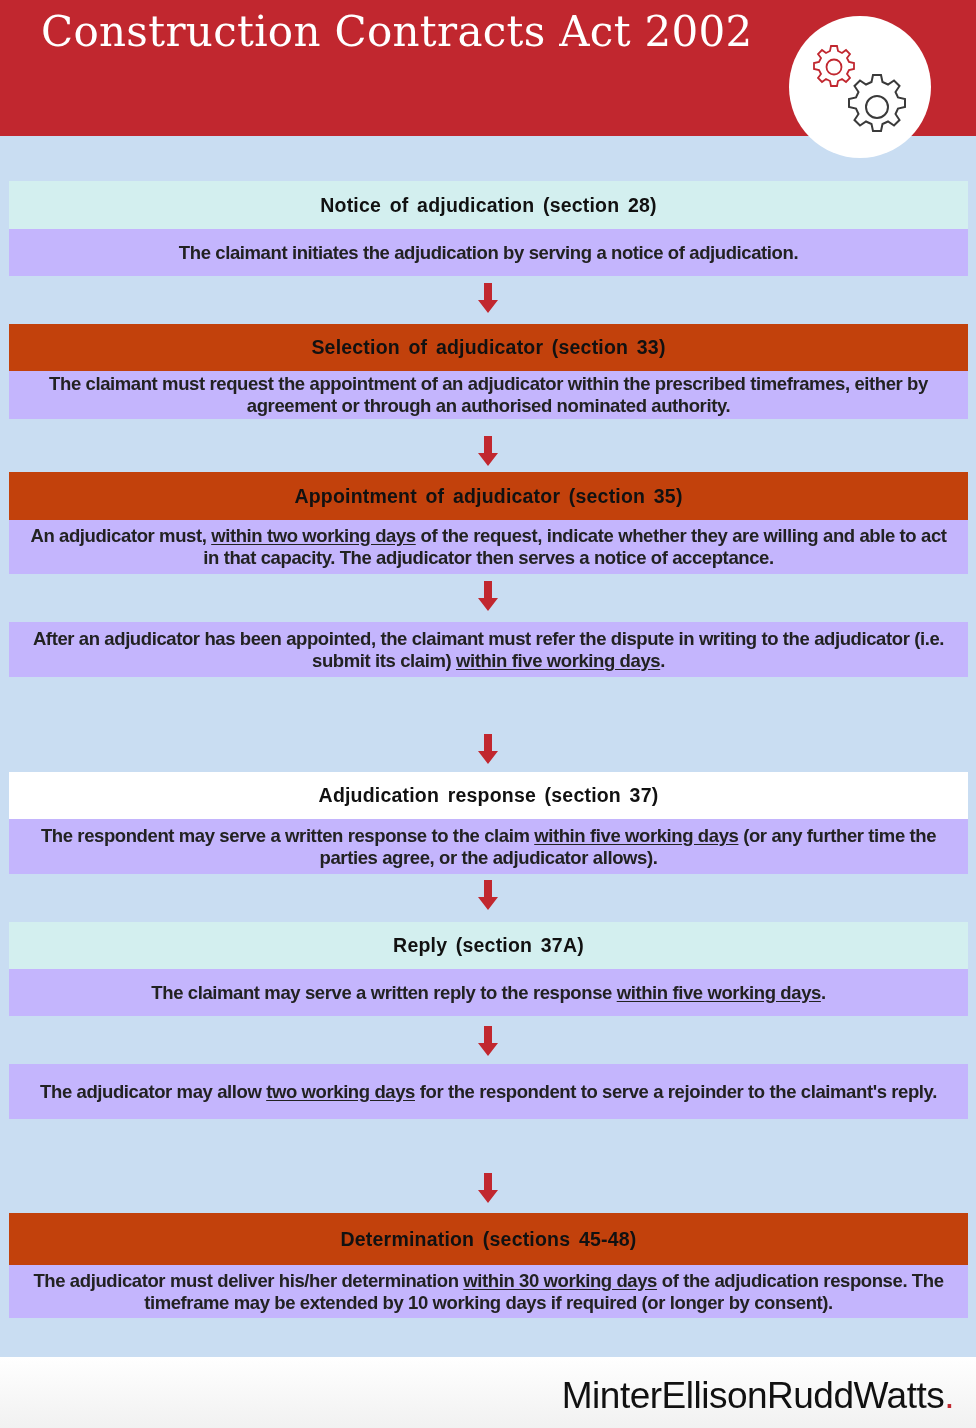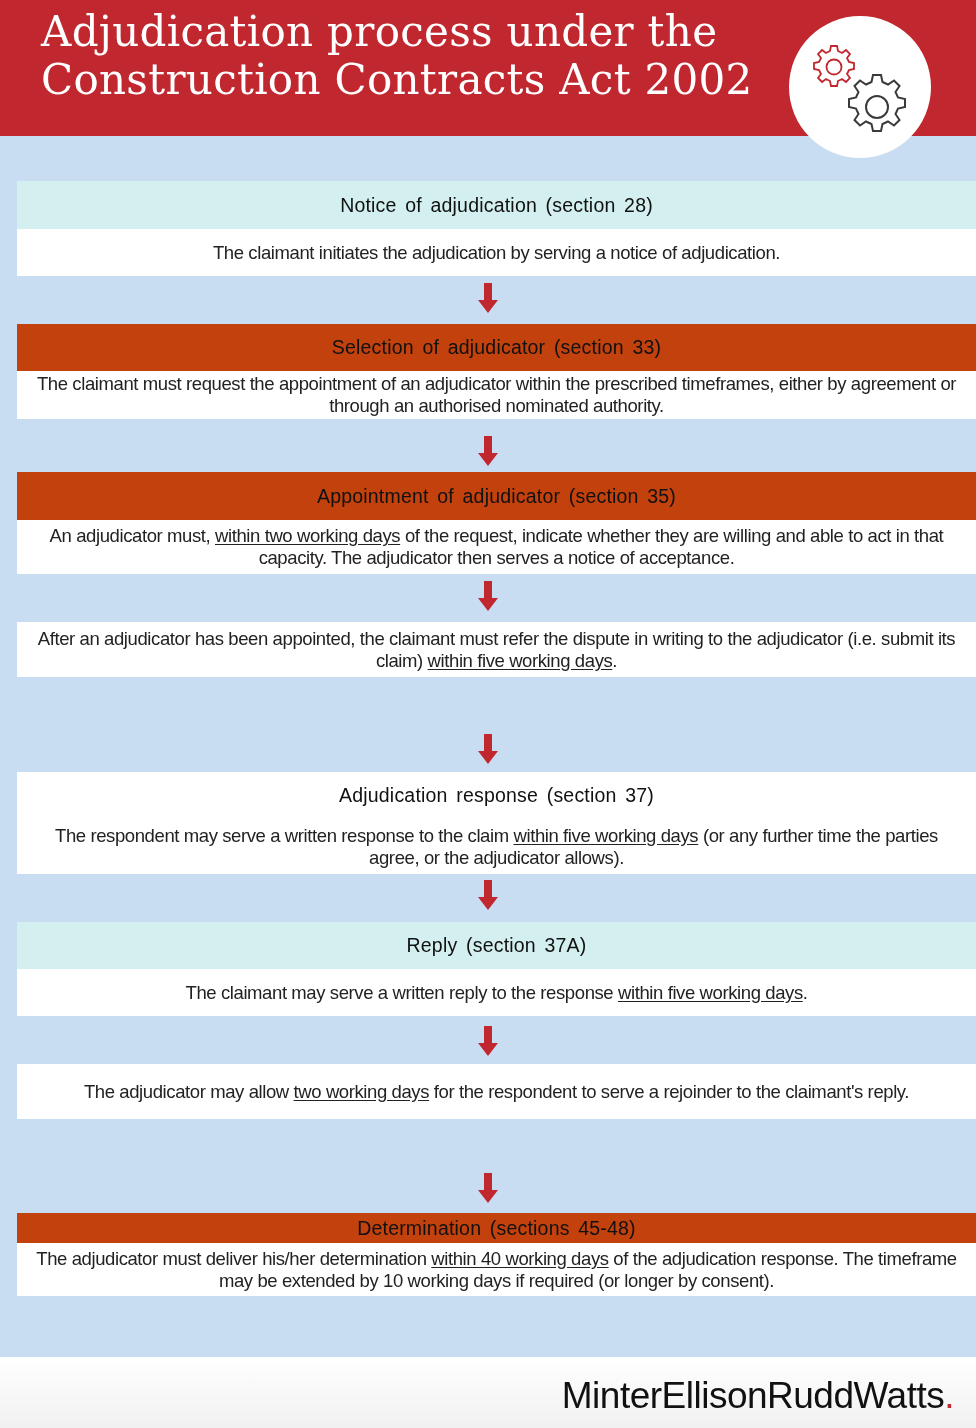--- a/index.html
+++ b/index.html
@@ -20,28 +20,28 @@
     color: #ffffff; font-size: 42px; line-height: 48px;
     letter-spacing: 0.3px;
   }
   .banner-title span { display: block; }
   .gear-badge {
     position: absolute; left: 789px; top: 16px; width: 142px; height: 142px;
     border-radius: 50%; background: #ffffff;
   }
   .gear-badge svg { position: absolute; }
   .steps { position: absolute; left: 5px; top: 0; width: 959px; }
-  .step { position: absolute; left: 12px; width: 959px; }
+  .step { position: absolute; left: 4px; width: 959px; font-weight: bold; }
   .step-head {
     display: flex; align-items: center; justify-content: center;
     font-size: 19.5px; color: #111; letter-spacing: 0.2px;
     word-spacing: 3px;
   }
   .step-body {
-    background: #ffffff;
+    background: #c4b5fd;
     display: flex; align-items: center; justify-content: center;
     text-align: center;
     font-size: 18.5px; line-height: 22px; color: #222;
     padding: 0 12px; box-sizing: border-box;
     letter-spacing: -0.4px;
   }
   .step-body u { text-decoration: underline; text-underline-offset: 2px; }
   .teal { background: #d3efef; }
   .gray { background: #c2410c; }
   .pink { background: #ffffff; }
@@ -55,21 +55,20 @@
     font-family: Liberation Sans, sans-serif; font-size: 37px; color: #111;
     letter-spacing: -0.5px;
   }
   .brand-dot { color: #c1272f; }
 </style>
 </head>
 <body>
 
 <div class="banner">
   <div class="banner-title">
-    <span>Adjudication process under the</span>
     <span>Construction Contracts Act 2002</span>
   </div>
 </div>
 
 <div class="gear-badge">
   <svg style="left:20px;top:26px" width="50" height="50" viewBox="0 0 50 50">
     <g fill="none" stroke="#c1272f" stroke-width="1.8">
       <path d="M22 4h6l1 5 4 2 4-3 4 4-3 4 2 4 5 1v6l-5 1-2 4 3 4-4 4-4-3-4 2-1 5h-6l-1-5-4-2-4 3-4-4 3-4-2-4-5-1v-6l5-1 2-4-3-4 4-4 4 3 4-2z"></path>
       <circle cx="25" cy="25" r="7.5"></circle>
     </g>
@@ -125,23 +124,23 @@
     </div>
   </div>
 
   <div class="step" style="top:1064px">
     <div class="step-body" style="height:55px">
       <span><span>The adjudicator may allow </span><u>two working days</u><span> for the respondent to serve a rejoinder to the claimant's reply.</span></span>
     </div>
   </div>
 
   <div class="step" style="top:1213px">
-    <div class="step-head gray" style="height:30px">Determination (sections 45-48)</div>
+    <div class="step-head gray" style="height:52px">Determination (sections 45-48)</div>
     <div class="step-body" style="height:53px">
-      <span><span>The adjudicator must deliver his/her determination </span><u>within 40 working days</u><span> of the adjudication response. The timeframe may be extended by 10 working days if required (or longer by consent).</span></span>
+      <span><span>The adjudicator must deliver his/her determination </span><u>within 30 working days</u><span> of the adjudication response. The timeframe may be extended by 10 working days if required (or longer by consent).</span></span>
     </div>
   </div>
 </div>
 
 <svg class="arrow" style="top:283px" viewBox="0 0 20 30">
     <path d="M6 0h8v17h6L10 30 0 17h6z" fill="#c1272f"></path>
   </svg>
 <svg class="arrow" style="top:436px" viewBox="0 0 20 30">
     <path d="M6 0h8v17h6L10 30 0 17h6z" fill="#c1272f"></path>
   </svg>

